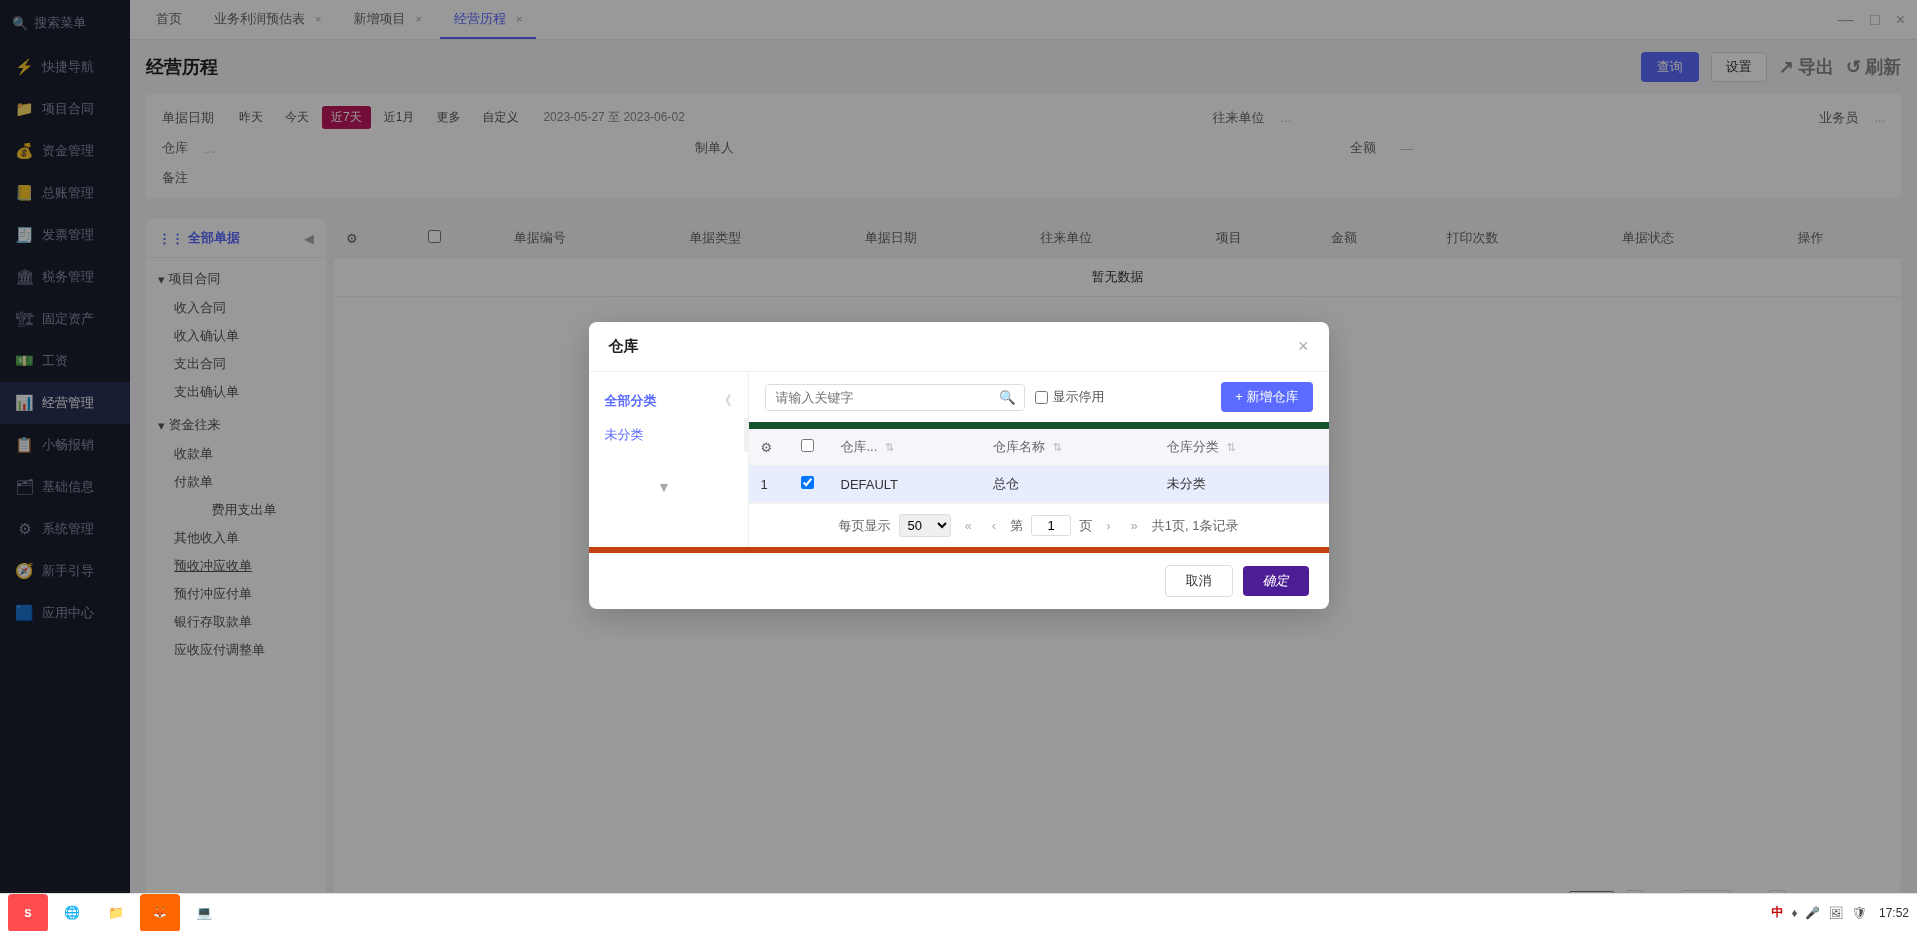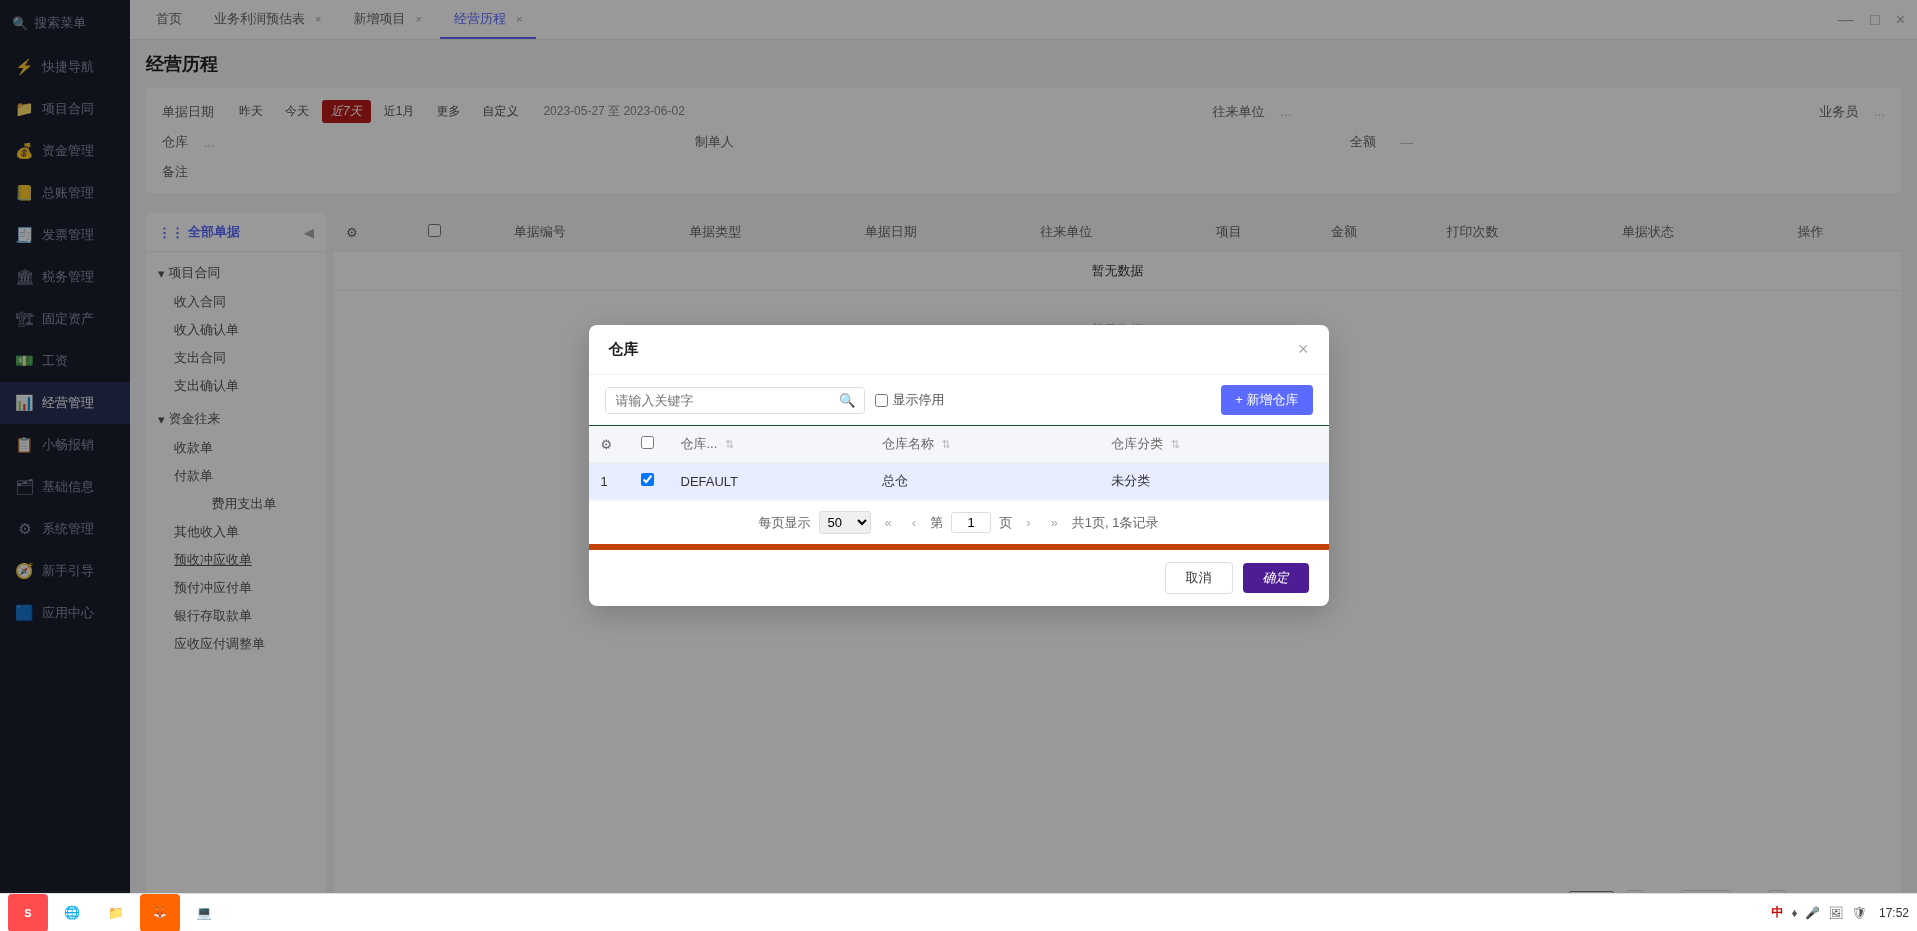--- a/index.html
+++ b/index.html
@@ -29,21 +29,21 @@
     
     .page-content { flex: 1; background: #f5f6fa; overflow: hidden; padding: 16px; position: relative; }
     .page-title { font-size: 18px; font-weight: bold; color: #222; margin-bottom: 16px; display: flex; align-items: center; justify-content: space-between; }
 
     
     .filter-panel { background: #fff; border-radius: 4px; padding: 12px 16px; margin-bottom: 12px; }
     .filter-row { display: flex; align-items: center; gap: 16px; flex-wrap: wrap; }
     .filter-label { color: #666; font-size: 13px; white-space: nowrap; }
     .filter-date-btns { display: flex; gap: 4px; }
     .filter-date-btn { padding: 2px 8px; border-radius: 3px; cursor: pointer; font-size: 12px; color: #555; border: 1px solid transparent; }
-    .filter-date-btn.active { background: #b91c1c; color: #fff; font-style: italic; }
+    .filter-date-btn.active { background: #be185d; color: #fff; }
     .filter-date-range { font-size: 12px; color: #888; }
     .filter-dots { color: #bbb; cursor: pointer; }
     .btn-primary { background: #5b6bff; color: #fff; border: none; border-radius: 4px; padding: 6px 16px; font-size: 13px; cursor: pointer; }
     .btn-default { background: #fff; color: #333; border: 1px solid #ddd; border-radius: 4px; padding: 5px 14px; font-size: 13px; cursor: pointer; }
 
     
     .data-table { background: #fff; border-radius: 4px; width: 100%; border-collapse: collapse; font-size: 13px; }
     .data-table th { background: #f5f6fa; padding: 10px 12px; text-align: left; color: #666; font-weight: normal; border-bottom: 1px solid #eee; }
     .data-table td { padding: 10px 12px; border-bottom: 1px solid #f0f0f0; color: #333; }
 
@@ -64,21 +64,21 @@
 
     
     .dialog-sidebar { width: 160px; border-right: 1px solid #f0f0f0; padding: 12px 0; overflow-y: auto; position: relative; }
     .dialog-sidebar-item { padding: 8px 16px; font-size: 13px; color: #333; cursor: pointer; }
     .dialog-sidebar-item.active { color: #5b6bff; }
     .dialog-sidebar-header { display: flex; align-items: center; justify-content: space-between; padding: 8px 16px; }
     .dialog-sidebar-header-label { color: #5b6bff; font-size: 13px; font-weight: bold; }
 
     
     .dialog-main { flex: 1; display: flex; flex-direction: column; overflow: hidden; }
-    .dialog-toolbar { display: flex; align-items: center; gap: 10px; padding: 10px 16px; border-bottom: 1px solid #14532d; }
+    .dialog-toolbar { display: flex; align-items: center; gap: 10px; padding: 10px 16px; border-bottom: 7px solid #14532d; }
     .dialog-search { display: flex; align-items: center; border: 1px solid #ddd; border-radius: 4px; overflow: hidden; flex: 1; max-width: 260px; }
     .dialog-search input { border: none; outline: none; padding: 5px 10px; font-size: 13px; width: 100%; }
     .dialog-search .search-btn { padding: 5px 8px; background: #fff; border: none; cursor: pointer; color: #aaa; }
     .checkbox-label { display: flex; align-items: center; gap: 5px; font-size: 13px; color: #555; cursor: pointer; }
     .checkbox-label input { cursor: pointer; }
     .dialog-add-btn { margin-left: auto; background: #5b6bff; color: #fff; border: none; border-radius: 4px; padding: 6px 14px; font-size: 13px; cursor: pointer; display: flex; align-items: center; gap: 4px; }
 
     
     .dialog-table-wrap { flex: 1; overflow-y: auto; }
     .dialog-table { width: 100%; border-collapse: collapse; font-size: 13px; }
@@ -204,20 +204,32 @@
         <span style="font-size:16px;">—</span>
         <span style="font-size:16px;">□</span>
         <span style="font-size:16px;">×</span>
       </div>
     </div>
 
     <div class="page-content" style="display:flex;flex-direction:column;height:calc(100% - 40px);padding:12px 16px;">
 
       <div class="page-title" style="margin-bottom:12px;">
         <span style="font-size:18px;font-weight:bold;color:#222;">经营历程</span>
+        <div style="display:flex;gap:12px;">
+          <button class="btn-primary">查询</button>
+          <button class="btn-default">设置</button>
+          <span style="color:#888;cursor:pointer;display:flex;align-items:center;gap:4px;">
+            <span>↗</span>
+            <span>导出</span>
+          </span>
+          <span style="color:#888;cursor:pointer;display:flex;align-items:center;gap:4px;">
+            <span>↺</span>
+            <span>刷新</span>
+          </span>
+        </div>
       </div>
 
       <div class="filter-panel">
         <div class="filter-row">
           <span class="filter-label">单据日期</span>
           <div class="filter-date-btns">
             <span class="filter-date-btn">昨天</span>
             <span class="filter-date-btn">今天</span>
             <span class="filter-date-btn active">近7天</span>
             <span class="filter-date-btn">近1月</span>
@@ -333,20 +345,35 @@
 <div class="overlay">
   <div class="dialog" style="width:740px;">
 
     <div class="dialog-header">
       <span class="dialog-title">仓库</span>
       <span class="dialog-close">×</span>
     </div>
 
     <div class="dialog-body">
 
+      <div class="dialog-sidebar">
+        <div class="dialog-sidebar-header">
+          <span class="dialog-sidebar-header-label">全部分类</span>
+          <span style="color:#aaa;cursor:pointer;font-size:13px;">《</span>
+        </div>
+        <div style="position:relative;">
+
+          <div style="position:absolute;right:0;top:0;bottom:0;width:4px;background:#f0f0f0;">
+            <div style="height:20px;background:#ccc;border-radius:2px;margin:2px;"></div>
+          </div>
+          <div class="dialog-sidebar-item active">未分类</div>
+        </div>
+
+        <div style="text-align:center;color:#aaa;font-size:14px;padding:4px;position:absolute;bottom:48px;left:0;right:8px;">▼</div>
+      </div>
 
       <div class="dialog-main">
 
         <div class="dialog-toolbar">
           <div class="dialog-search">
             <input type="text" placeholder="请输入关键字" style="">
             <button class="search-btn">🔍</button>
           </div>
           <label class="checkbox-label">
             <input type="checkbox" style="">

